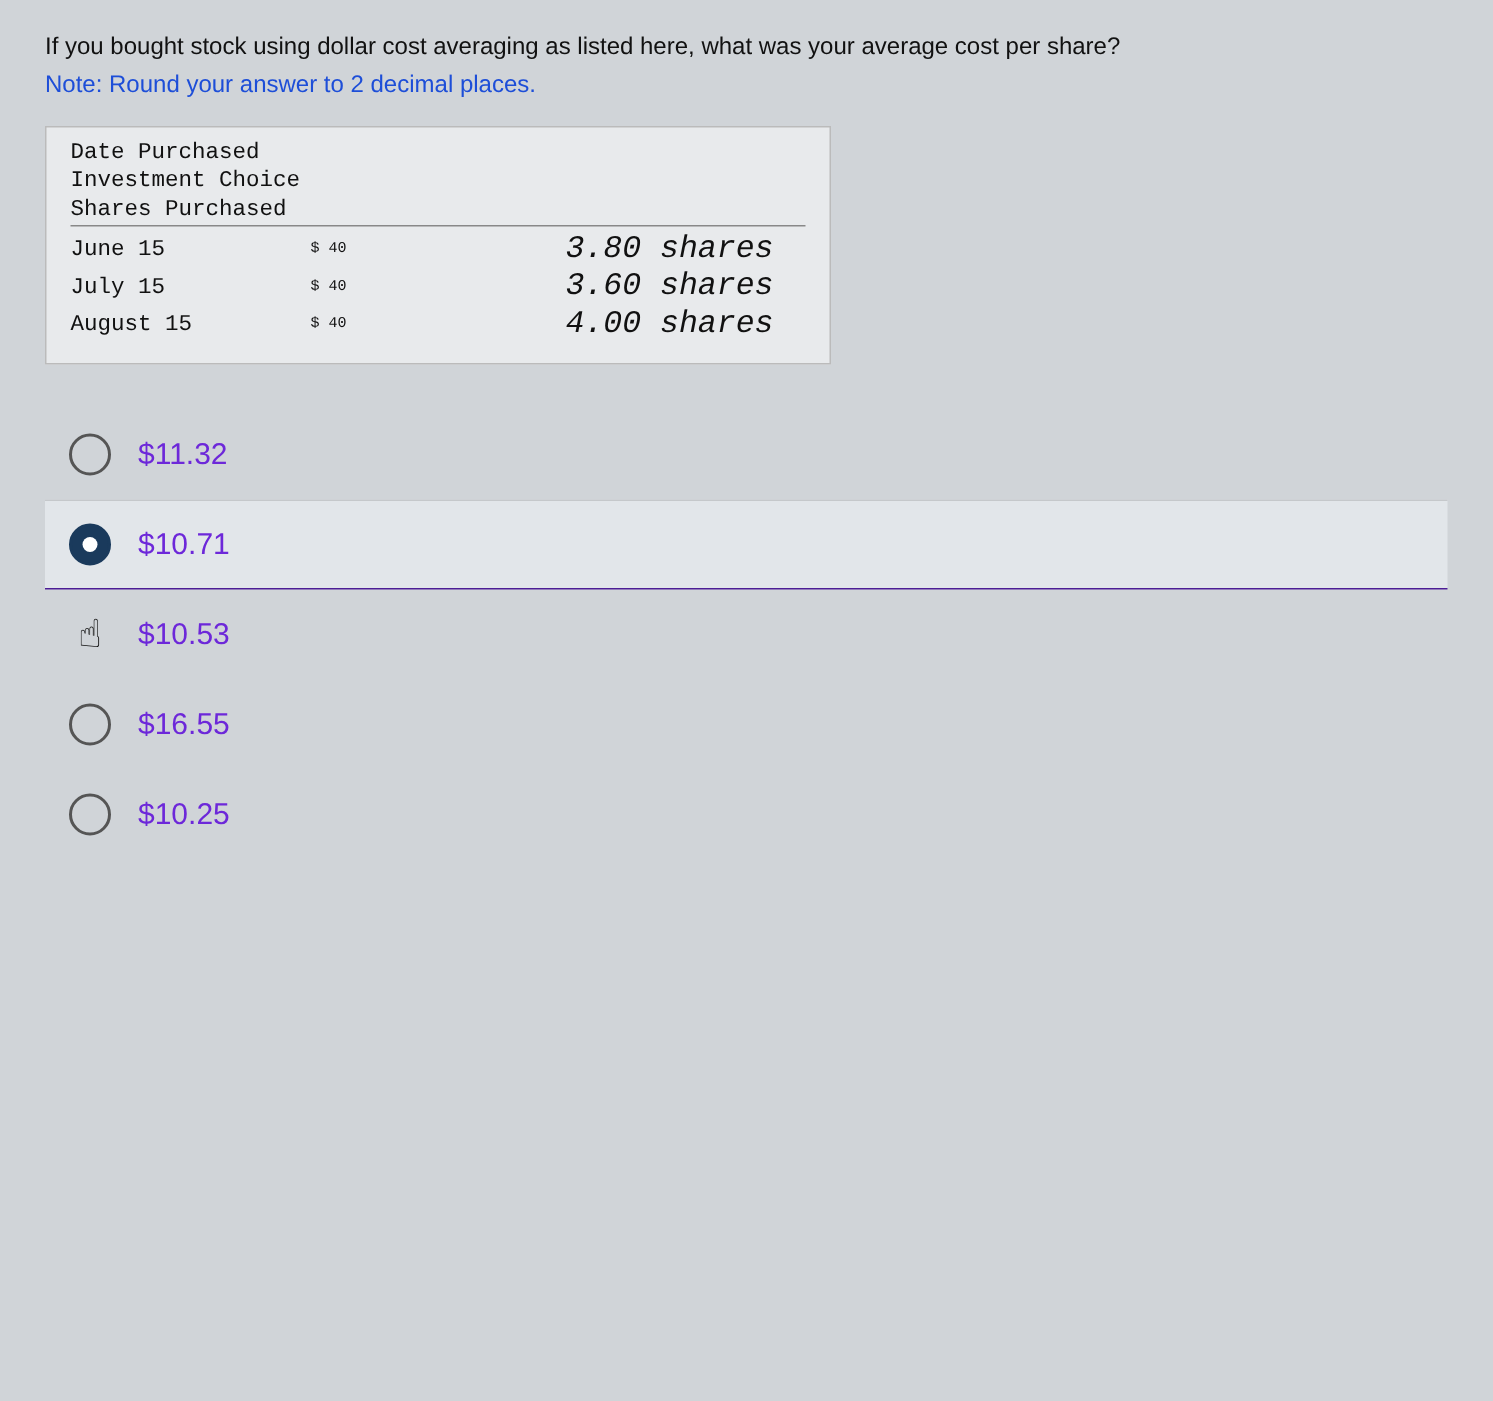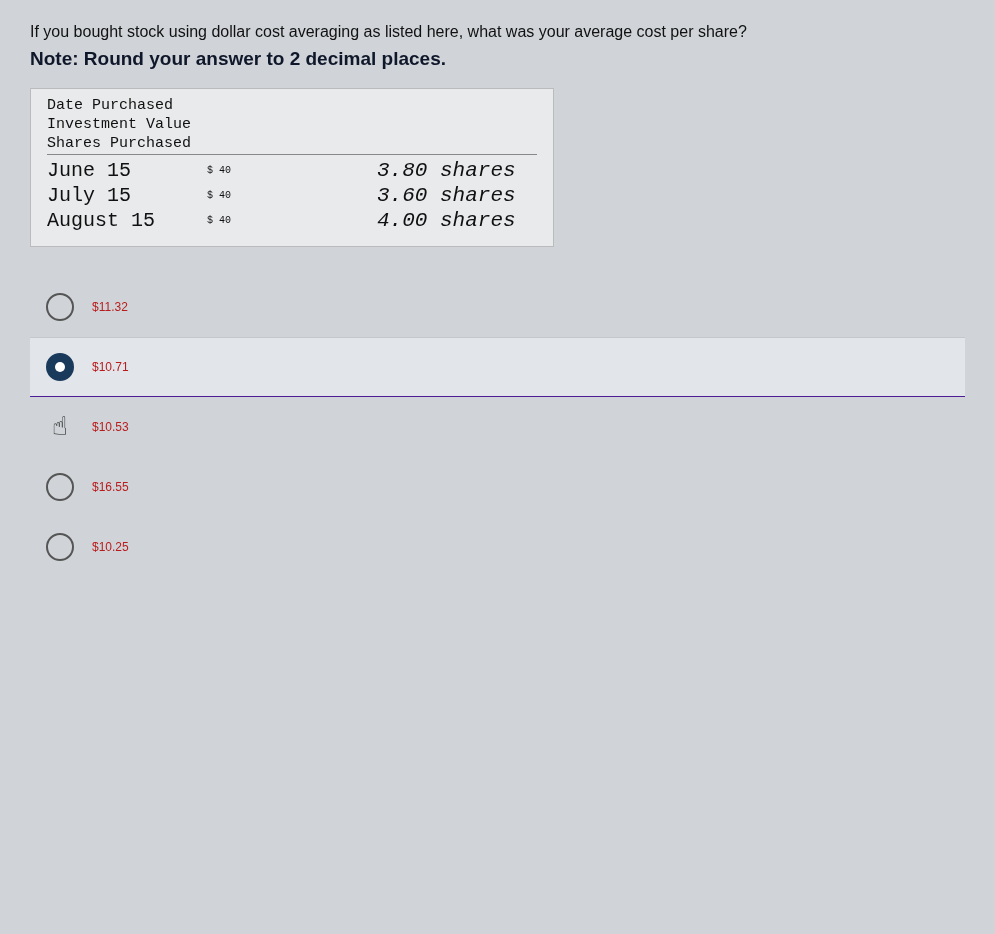--- a/index.html
+++ b/index.html
@@ -16,23 +16,23 @@
     .question-text {
       font-family: Arial, sans-serif;
       font-size: 16px;
       line-height: 1.5;
       margin-bottom: 4px;
       color: #111;
     }
 
     .note-text {
       font-family: Arial, sans-serif;
-      font-size: 19px;
-      font-weight: bold;
-      color: #0f172a;
+      font-size: 16px;
+      font-weight: normal;
+      color: #1d4ed8;
       margin-bottom: 18px;
     }
 
     .table-container {
       background-color: #e8eaec;
       border: 1px solid #bbb;
       padding: 8px 16px 12px 16px;
       display: inline-block;
       min-width: 480px;
       margin-bottom: 30px;
@@ -68,21 +68,21 @@
     }
 
     .table-data-row {
       display: flex;
       align-items: center;
       margin-bottom: 2px;
     }
 
     .col-date {
       width: 160px;
-      font-size: 20px;
+      font-size: 15px;
     }
 
     .col-investment {
       width: 170px;
       font-size: 10px;
     }
 
     .col-shares {
       width: 160px;
       font-size: 21px;
@@ -138,22 +138,22 @@
     .option-radio.filled::after {
       content: '';
       width: 10px;
       height: 10px;
       border-radius: 50%;
       background: white;
     }
 
     .option-label {
       font-family: Arial, sans-serif;
-      font-size: 12px;
-      color: #b91c1c;
+      font-size: 20px;
+      color: #6d28d9;
     }
 
     .hand-cursor-icon {
       font-size: 26px;
       width: 28px;
       height: 28px;
       display: flex;
       align-items: center;
       justify-content: center;
       flex-shrink: 0;
@@ -165,21 +165,21 @@
 
 
 
 <p class="question-text">If you bought stock using dollar cost averaging as listed here, what was your average cost per share?</p>
 <p class="note-text">Note: Round your answer to 2 decimal places.</p>
 
 
 <div class="table-container">
   <div class="table-header-row">
     <div class="col-date-header">Date Purchased</div>
-    <div class="col-investment-header">Investment Value</div>
+    <div class="col-investment-header">Investment Choice</div>
     <div class="col-shares-header">Shares Purchased</div>
   </div>
   <div class="table-data-row">
     <div class="col-date">June 15</div>
     <div class="col-investment">$ 40</div>
     <div class="col-shares">3.80 shares</div>
   </div>
   <div class="table-data-row">
     <div class="col-date">July 15</div>
     <div class="col-investment">$ 40</div>

